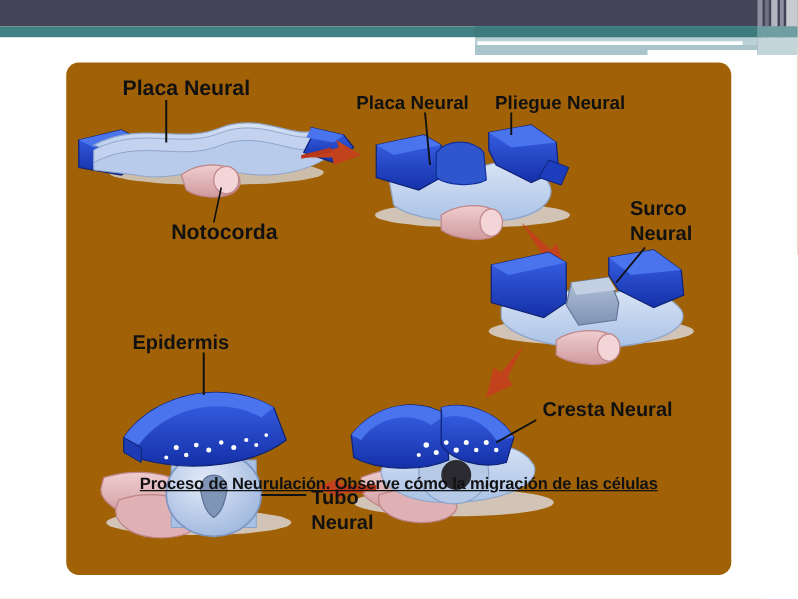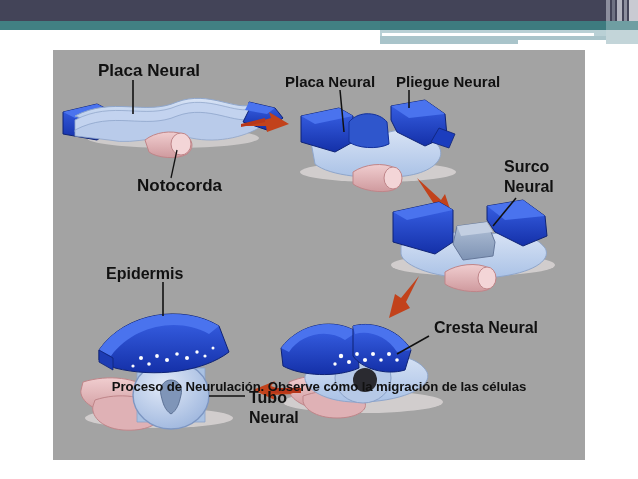--- a/index.html
+++ b/index.html
@@ -83,38 +83,40 @@
   .vs4 { left: 624px; width: 3px; height: 44px; background: #8d8f9e; }
   .vs5 { left: 629px; width: 9px; height: 44px; background: #c9cad2; }
   .vs-teal1 { left: 606px; top: 21px; width: 32px; height: 9px; background: #6f9ea2; }
   .vs-teal2 { left: 606px; top: 30px; width: 32px; height: 14px; background: #c3d5d9; }
 
   
   #image-panel {
     position: absolute;
     left: 53px; top: 50px;
     width: 532px; height: 410px;
-    background: #a3a3a3;
+    background: #a16207;
+    border-radius: 10px;
   }
   .diagram-svg { display: block; }
 
   
   #caption {
     position: absolute;
     left: 0px; top: 328px;
     width: 532px;
     text-align: center;
     font-family: "Liberation Sans", sans-serif;
     font-size: 13.2px;
     font-weight: bold;
     color: #111111;
     line-height: 1.32;
     letter-spacing: -0.1px;
     padding: 0 4px;
     box-sizing: border-box;
+    text-decoration: underline;
   }
   #caption .cap-line { display: block; white-space: nowrap; }
 </style>
 </head>
 <body>
 
 <div id="slide-header">
   <div class="bar-dark"></div>
   <div class="bar-teal"></div>
   <div class="bar-lightblue"></div>

